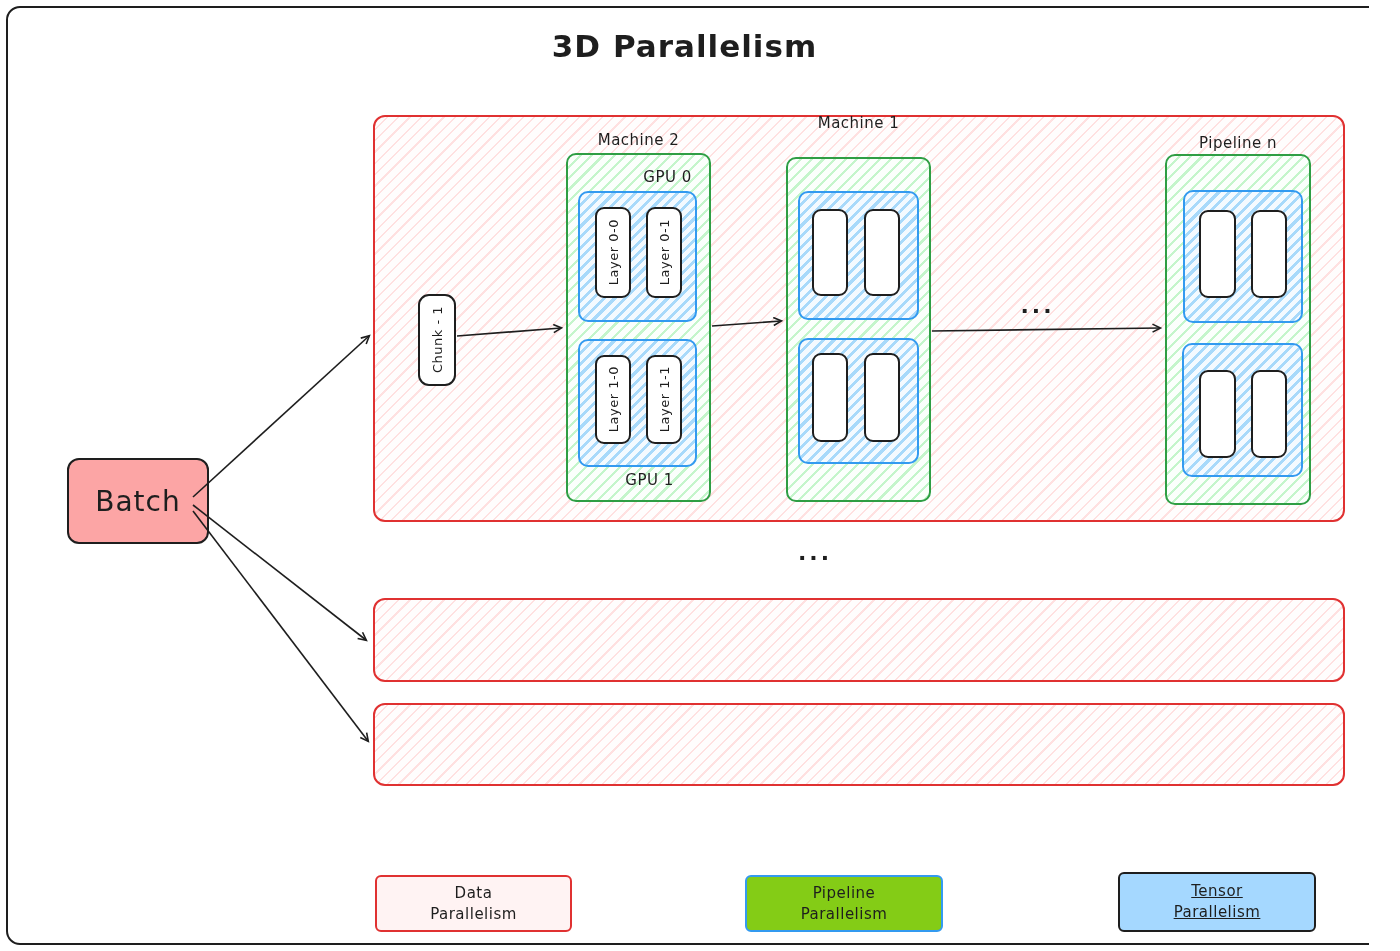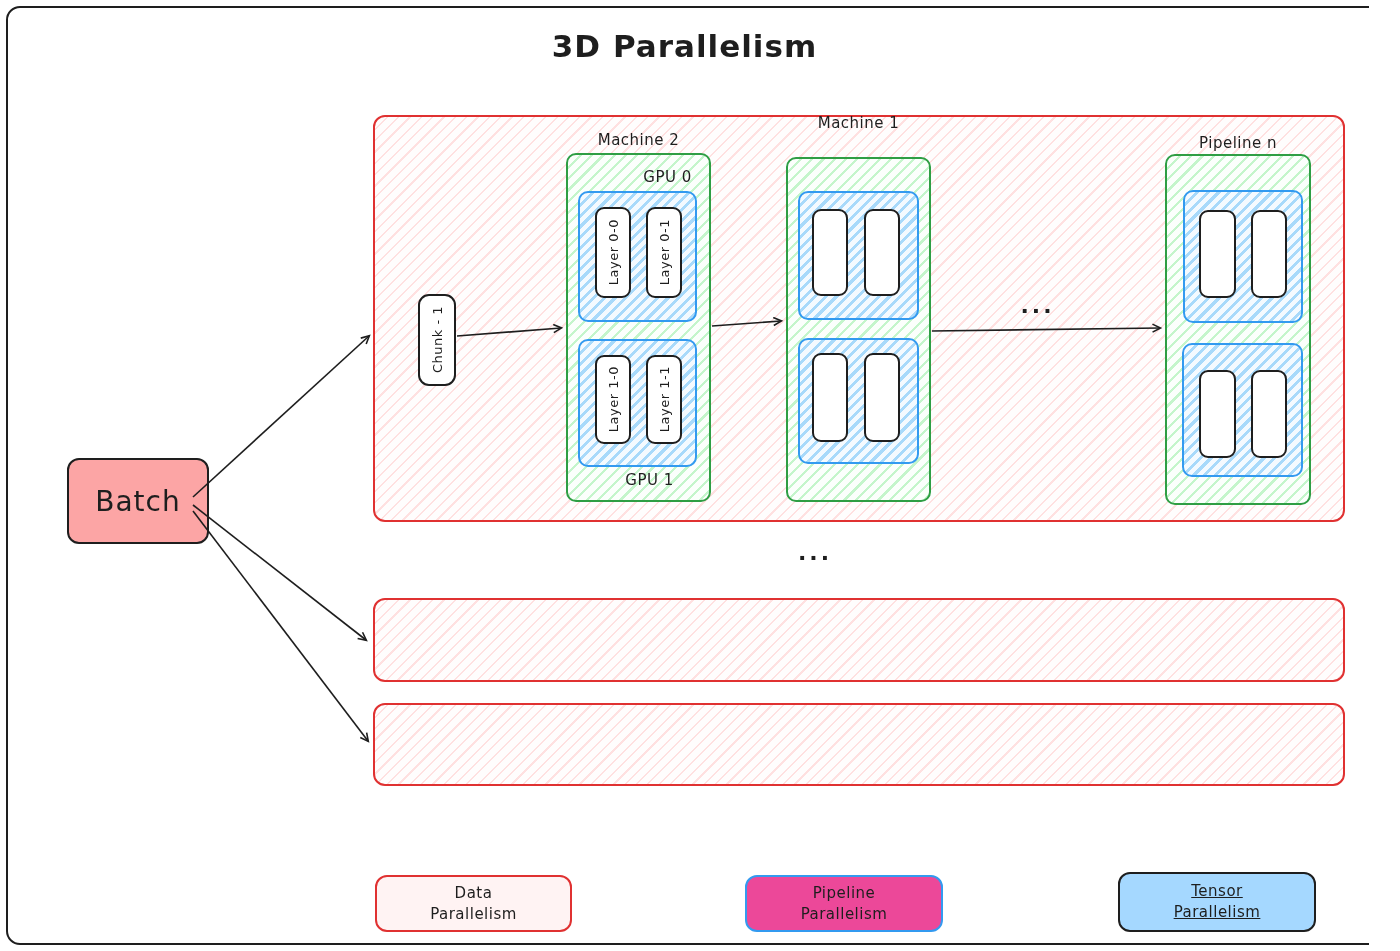--- a/index.html
+++ b/index.html
@@ -24,24 +24,24 @@
 
   .machine{border:2px solid #2f9e44;border-radius:10px;}
   .gpu{border:2px solid #339af0;border-radius:10px;}
   .slot{position:absolute;box-sizing:border-box;border:2px solid #1e1e1e;border-radius:9px;background:#fff;
         display:flex;align-items:center;justify-content:center;}
   .vtext{writing-mode:vertical-rl;transform:rotate(180deg);font-size:13px;white-space:nowrap;letter-spacing:0.5px;}
 
   .lbl{position:absolute;text-align:center;font-size:15px;letter-spacing:0.5px;}
   .dots{position:absolute;text-align:center;font-size:22px;font-weight:700;letter-spacing:3px;}
 
-  .legend{position:absolute;box-sizing:border-box;border-radius:12px;display:flex;flex-direction:column;
+  .legend{position:absolute;box-sizing:border-box;border-radius:6px;display:flex;flex-direction:column;
           align-items:center;justify-content:center;font-size:15px;line-height:1.4;letter-spacing:0.5px;}
   .legend-data{left:375px;top:875px;width:197px;height:57px;border:2px solid #e03131;background:#fff3f3;}
-  .legend-pipe{left:745px;top:875px;width:198px;height:57px;border:2px solid #339af0;background:#ec4899;}
+  .legend-pipe{left:745px;top:875px;width:198px;height:57px;border:2px solid #339af0;background:#84cc16;}
   .legend-tensor{left:1118px;top:872px;width:198px;height:60px;border:2px solid #1e1e1e;background:#a5d8ff;text-decoration:underline;}
 
   .arrows{position:absolute;left:0;top:0;width:1400px;height:951px;pointer-events:none;}
 </style>
 </head>
 <body>
 
 <div class="canvas">
   <div class="frame"></div>
 

